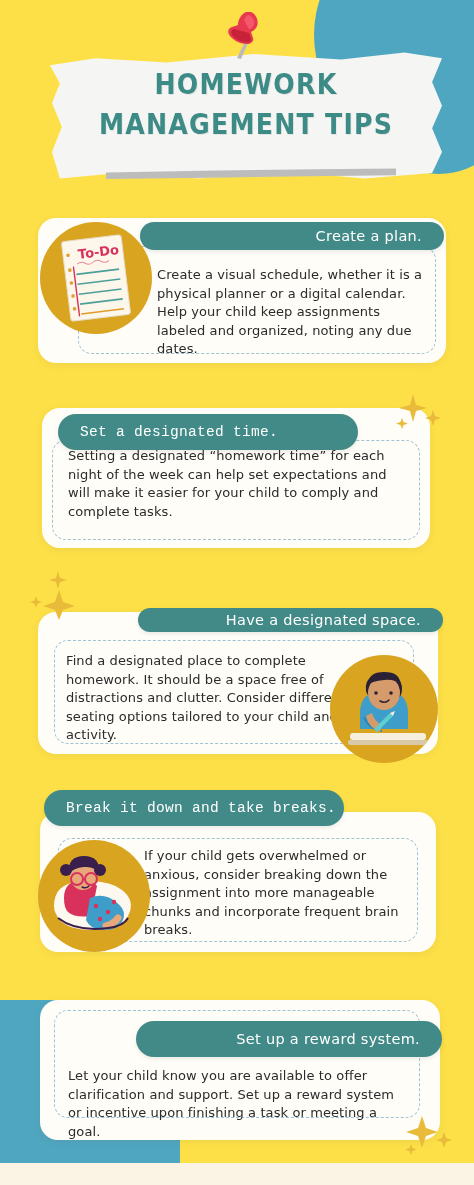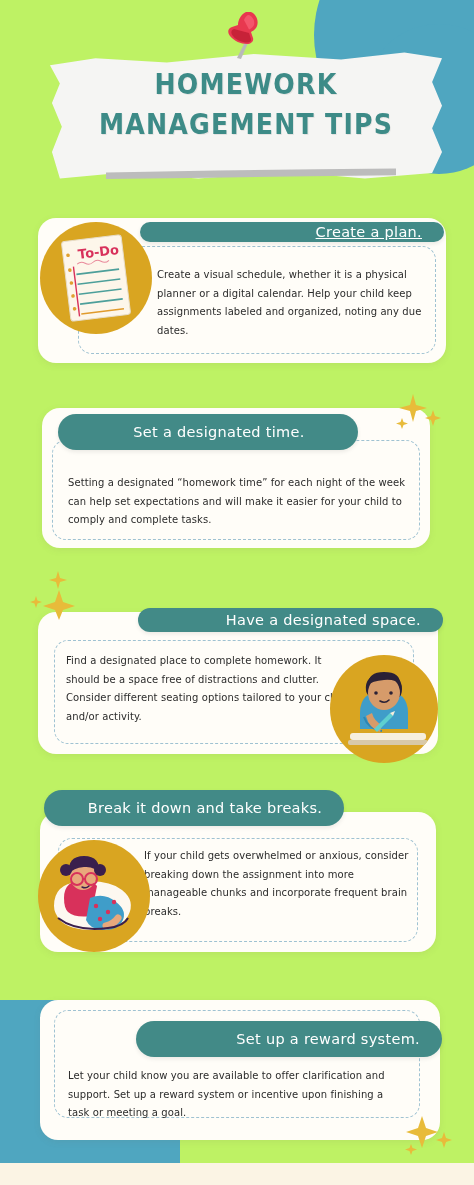--- a/index.html
+++ b/index.html
@@ -2,21 +2,21 @@
 <html><head>
 <meta charset="utf-8">
 <style>
   html,body{margin:0;padding:0;}
   body{
     width:474px;height:1185px;
     background:#fbf4e4;
     font-family:"DejaVu Sans",sans-serif;
     overflow:hidden;position:relative;
   }
-  #page{position:relative;width:474px;height:1185px;overflow:hidden;background:#bef264;}
+  #page{position:relative;width:474px;height:1185px;overflow:hidden;background:#fde047;}
 
   
   .blob-top{
     position:absolute;top:-78px;right:-66px;
     width:226px;height:226px;border-radius:50%;
     background:#4fa6c0;z-index:1;
   }
   .blob-top2{
     position:absolute;top:24px;right:-40px;
     width:150px;height:150px;border-radius:50%;
@@ -86,33 +86,33 @@
     color:#ffffff;
     font-family:"DejaVu Sans",sans-serif;
     font-size:14.5px;
     letter-spacing:0.3px;
     display:flex;align-items:center;
     box-sizing:border-box;
     z-index:8;
     box-shadow:0 2px 4px rgba(0,0,0,0.08);
   }
   .pill.right-text{justify-content:flex-end;padding-right:22px;}
-  .pill.left-text{justify-content:center;padding-left:22px;}
+  .pill.left-text{justify-content:flex-start;padding-left:22px;font-family:Liberation Mono, monospace;}
   .body-box{
     position:absolute;
     border:1.4px dashed #9fc2d2;
     border-radius:14px;
     box-sizing:border-box;
     z-index:7;
   }
   .body-text{
     position:absolute;
     color:#2b2b2b;
     font-family:"DejaVu Sans",sans-serif;
-    font-size:10px;
+    font-size:13px;
     line-height:18.5px;
     z-index:9;
     letter-spacing:0.1px;
   }
 
   
   .circle-ill{
     position:absolute;border-radius:50%;
     background:#d9a521;z-index:10;overflow:hidden;
   }
@@ -142,21 +142,21 @@
     <div class="title">
       <span>HOMEWORK</span>
       <span class="l2">MANAGEMENT TIPS</span>
     </div>
     <div class="tape"></div>
   </div>
 
   <div class="card">
     <div class="card-shell" style="left:38px;top:218px;width:408px;height:145px;"></div>
     <div class="body-box" style="left:78px;top:246px;width:358px;height:108px;"></div>
-    <div class="pill right-text" style="left:140px;top:222px;width:304px;height:20px;text-decoration:underline;">
+    <div class="pill right-text" style="left:140px;top:222px;width:304px;height:28px;">
       <span>Create a plan.</span>
     </div>
     <div class="body-text" style="left:157px;top:266px;width:270px;">Create a visual schedule, whether it is a physical planner or a digital calendar. Help your child keep assignments labeled and organized, noting any due dates.</div>
 
     <div class="circle-ill" style="left:40px;top:222px;width:112px;height:112px;">
       <svg viewBox="0 0 112 112" width="112" height="112">
         <g transform="rotate(-7 56 56)">
           <rect x="26" y="16" width="60" height="80" rx="3" fill="#fdf6ea" stroke="#e6dcc8" stroke-width="1"></rect>
           <text x="41" y="35" font-family="DejaVu Sans, sans-serif" font-size="13" font-weight="bold" fill="#d8315b">To-Do</text>
           <path d="M39 40 q4 -3 8 0 q4 3 8 0 q4 -3 8 0 q4 3 8 0" stroke="#d8315b" stroke-width="1" fill="none" opacity="0.55"></path>
@@ -175,21 +175,21 @@
       </svg>
     </div>
   </div>
 
   <div class="card">
     <div class="card-shell" style="left:42px;top:408px;width:388px;height:140px;"></div>
     <div class="body-box" style="left:52px;top:440px;width:368px;height:100px;"></div>
     <div class="pill left-text" style="left:58px;top:414px;width:300px;height:36px;">
       <span>Set a designated time.</span>
     </div>
-    <div class="body-text" style="left:68px;top:474px;width:340px;">Setting a designated “homework time” for each night of the week can help set expectations and will make it easier for your child to comply and complete tasks.</div>
+    <div class="body-text" style="left:68px;top:447px;width:340px;">Setting a designated “homework time” for each night of the week can help set expectations and will make it easier for your child to comply and complete tasks.</div>
 
     <svg class="spark" style="left:392px;top:392px;width:54px;height:46px;" viewBox="0 0 54 46">
       <path d="M21 2 L24 13 L35 16 L24 19 L21 30 L18 19 L7 16 L18 13 Z" fill="#e8bb3a"></path>
       <path d="M41 18 L43 24 L49 26 L43 28 L41 34 L39 28 L33 26 L39 24 Z" fill="#e8bb3a"></path>
       <path d="M10 26 L11.5 30 L16 31.5 L11.5 33 L10 37 L8.5 33 L4 31.5 L8.5 30 Z" fill="#e8bb3a"></path>
     </svg>
   </div>
 
   <div class="card">
     <div class="card-shell" style="left:38px;top:612px;width:400px;height:142px;"></div>

